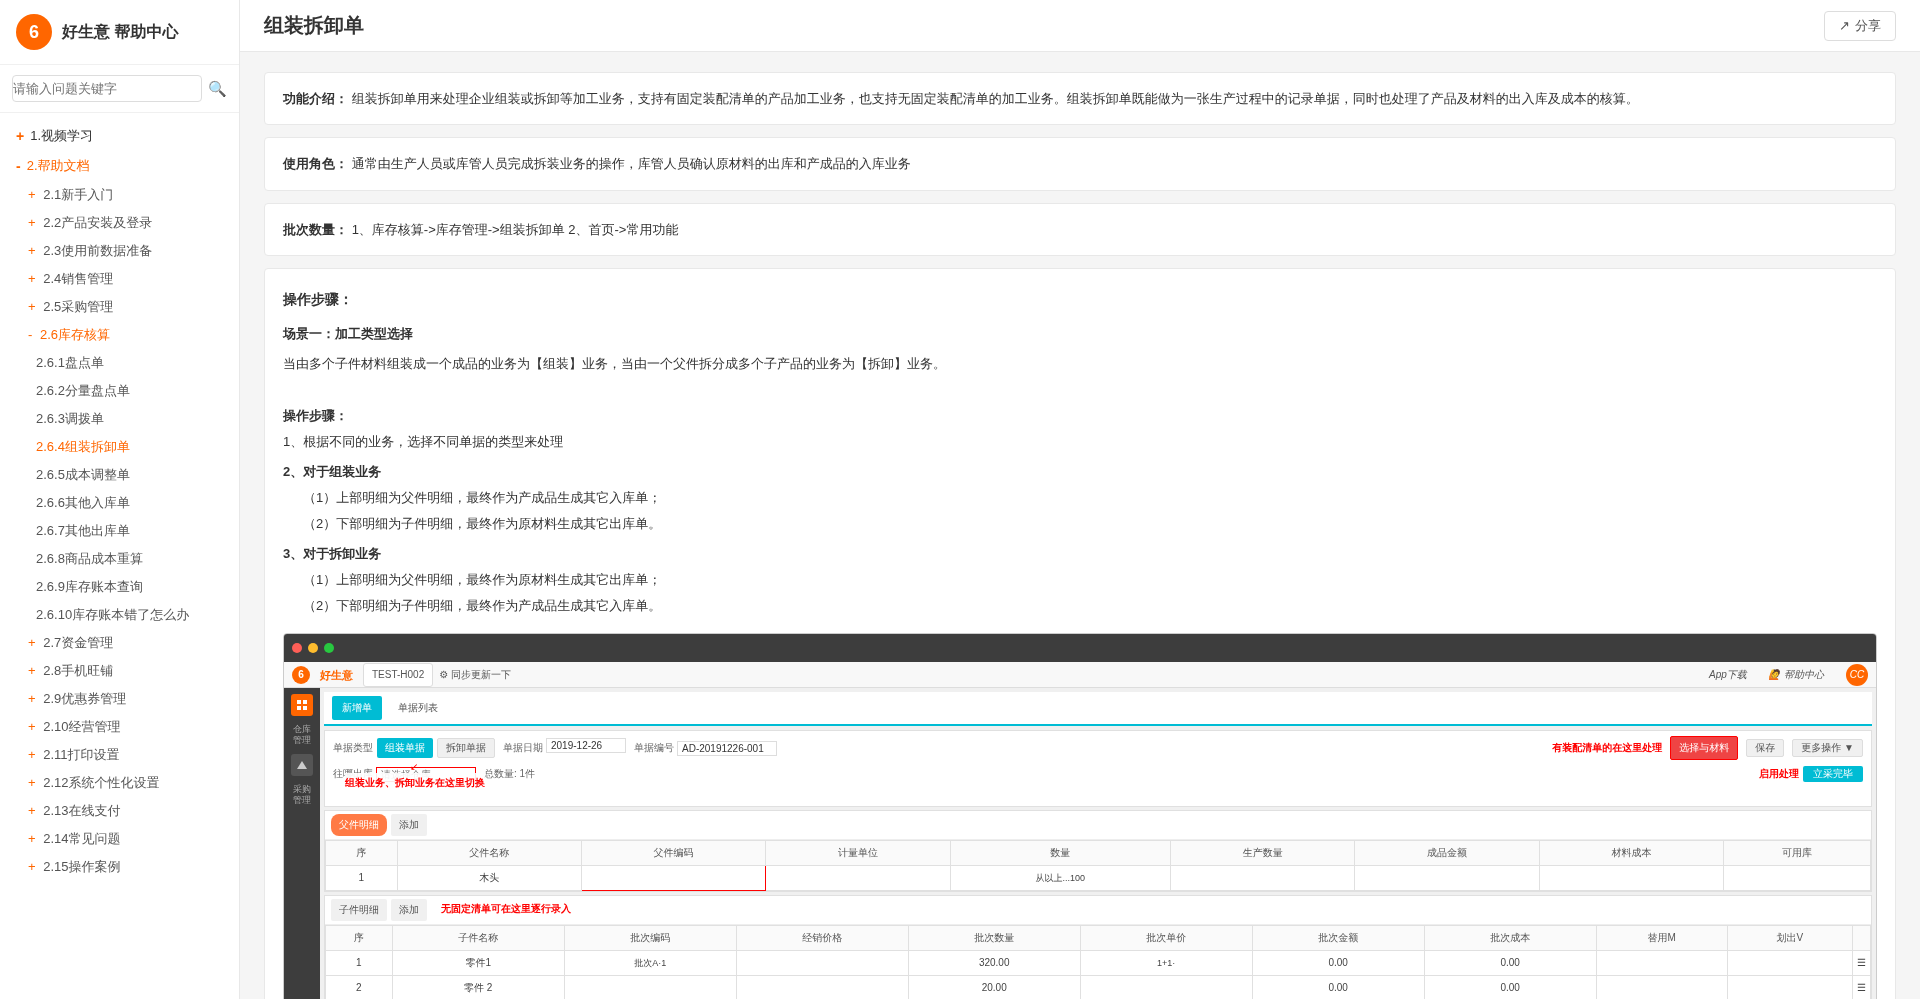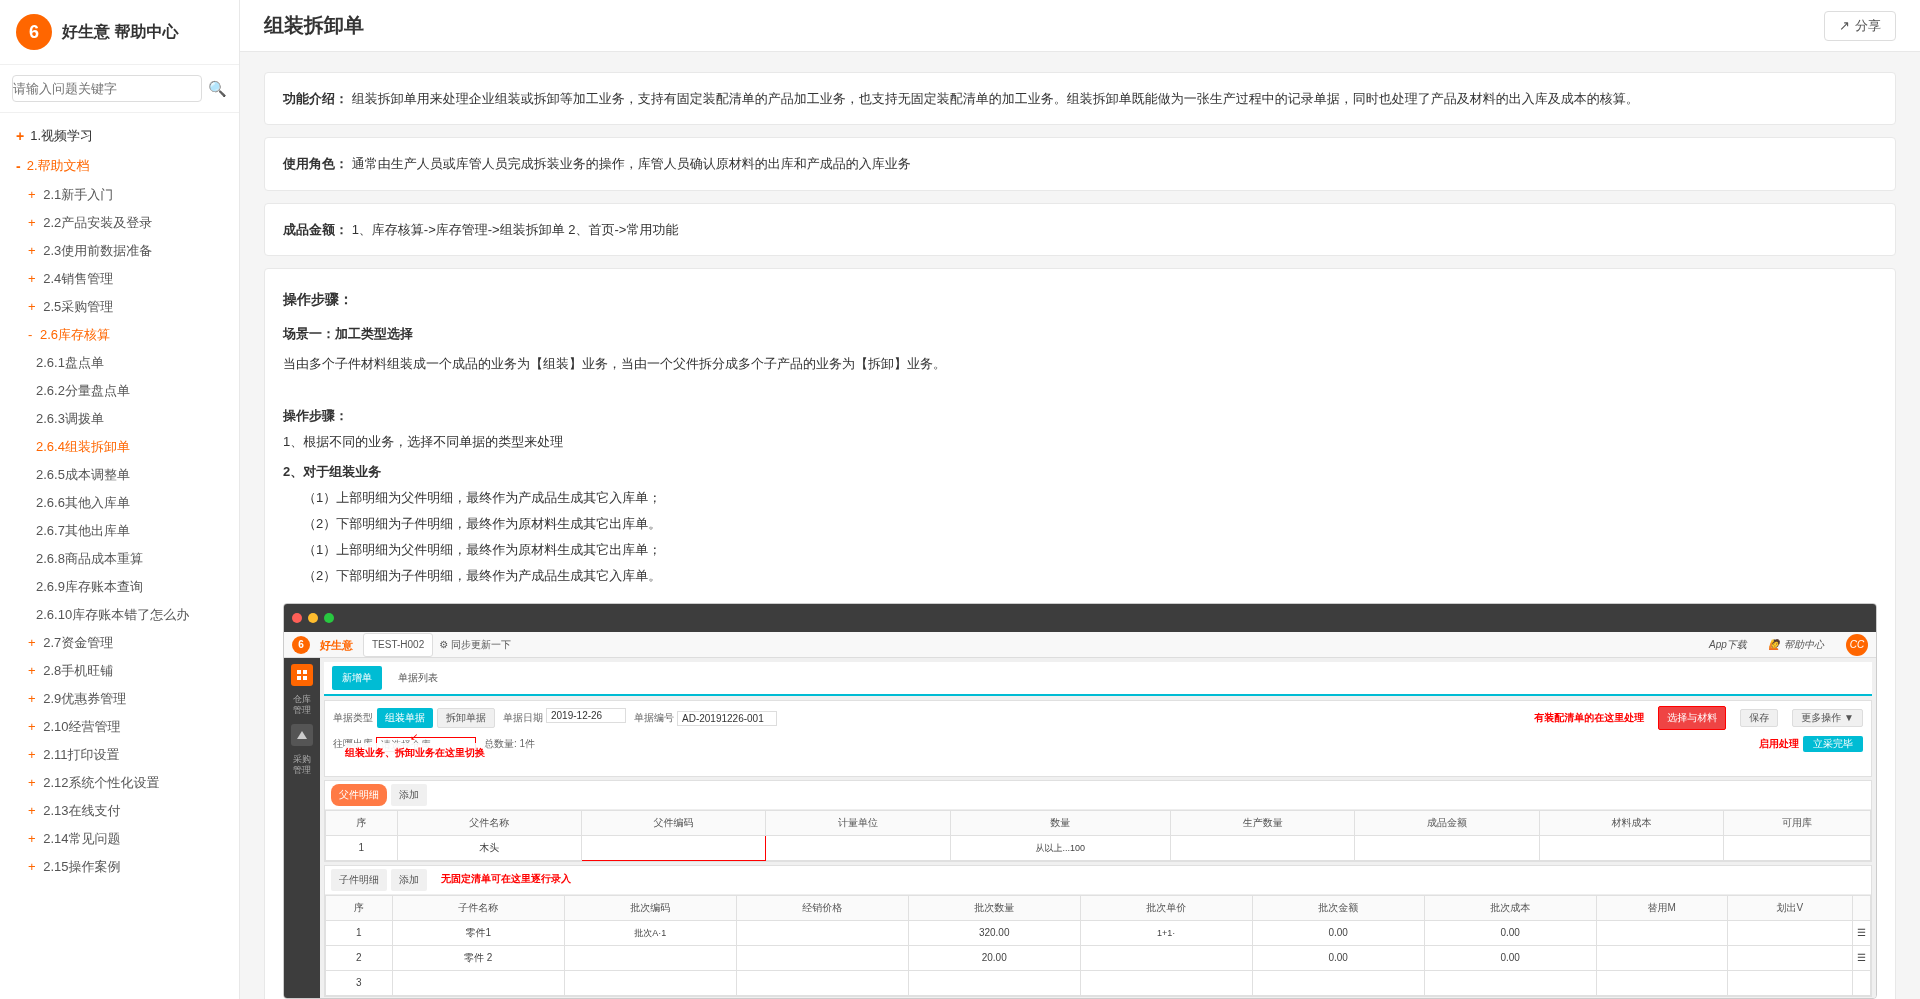--- a/index.html
+++ b/index.html
@@ -461,37 +461,38 @@
       <span style="font-weight:bold;">功能介绍：</span>
       <span>组装拆卸单用来处理企业组装或拆卸等加工业务，支持有固定装配清单的产品加工业务，也支持无固定装配清单的加工业务。组装拆卸单既能做为一张生产过程中的记录单据，同时也处理了产品及材料的出入库及成本的核算。</span>
     </div>
 
     <div class="info-block">
       <span style="font-weight:bold;">使用角色：</span>
       <span>通常由生产人员或库管人员完成拆装业务的操作，库管人员确认原材料的出库和产成品的入库业务</span>
     </div>
 
     <div class="info-block">
-      <span style="font-weight:bold;">成品金额：</span>
+      <span style="font-weight:bold;">批次数量：</span>
       <span>1、库存核算-&gt;库存管理-&gt;组装拆卸单 2、首页-&gt;常用功能</span>
     </div>
 
     <div class="op-steps-block">
       <div class="section-title">操作步骤：</div>
 
       <div class="step-heading">场景一：加工类型选择</div>
       <div>
         <span>当由多个子件材料组装成一个成品的业务为【组装】业务，当由一个父件拆分成多个子产品的业务为【拆卸】业务。</span>
       </div>
       <br>
       <div style="font-weight:bold;">操作步骤：</div>
       <div>1、根据不同的业务，选择不同单据的类型来处理</div>
       <div style="font-weight:bold;margin-top:4px;">2、对于组装业务</div>
       <div class="indent-1">（1）上部明细为父件明细，最终作为产成品生成其它入库单；</div>
       <div class="indent-1">（2）下部明细为子件明细，最终作为原材料生成其它出库单。</div>
+      <div style="font-weight:bold;margin-top:4px;">3、对于拆卸业务</div>
       <div class="indent-1">（1）上部明细为父件明细，最终作为原材料生成其它出库单；</div>
       <div class="indent-1">（2）下部明细为子件明细，最终作为产成品生成其它入库单。</div>
 
       
       <div style="margin-top:14px;">
         <div class="ss-wrapper">
 
           <div class="ss-nav">
             <div class="ss-nav-dot dot-red"></div>
             <div class="ss-nav-dot dot-yellow"></div>
@@ -549,21 +550,21 @@
                   </div>
                   <div style="display:flex;align-items:flex-start;gap:3px;font-size:10px;">
                     <span style="color:#666;">单据日期</span>
                     <input class="pi-input" type="text" value="2019-12-26" style="width: 80px;">
                   </div>
                   <div style="display:flex;align-items:center;gap:3px;font-size:10px;">
                     <span style="color:#666;">单据编号</span>
                     <input class="pi-input" type="text" value="AD-20191226-001" style="width: 100px;">
                   </div>
 
-                  <div style="flex:1;display:flex;align-items:center;justify-content:flex-end;gap:14px;">
+                  <div style="flex:1;display:flex;align-items:center;justify-content:flex-end;gap:8px;">
                     <span style="color:red;font-size:10px;font-weight:bold;">有装配清单的在这里处理</span>
                     <button style="background:#ef4444;color:white;border:none;padding:4px 8px;font-size:10px;border-radius:2px;border:1.5px solid red;">选择与材料</button>
                     <button class="pi-type-btn">保存</button>
                     <button class="pi-type-btn">更多操作 ▼</button>
                   </div>
                 </div>
 
                 <div style="display:flex;align-items:center;gap:8px;margin-bottom:17px;">
                   <div style="display:flex;align-items:center;gap:3px;font-size:10px;">
                     <span style="color:#666;">往哪出库</span>

